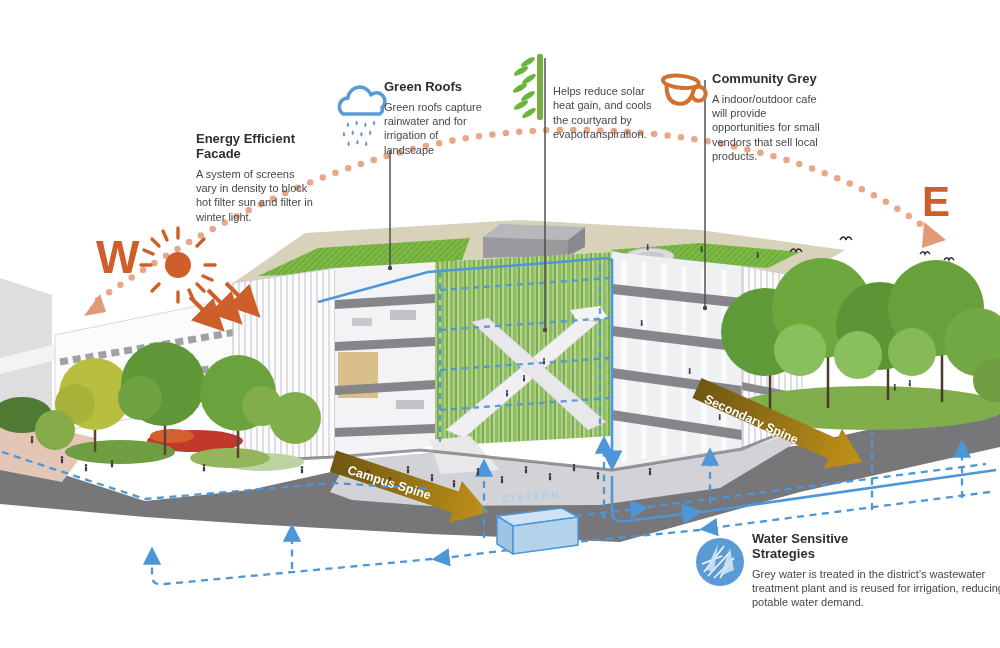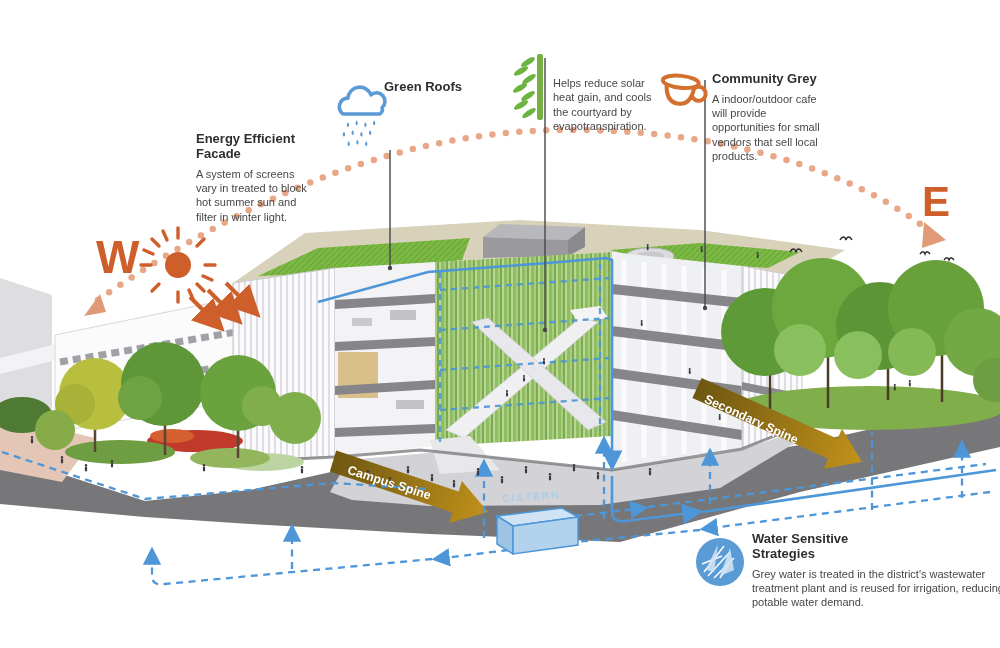--- a/index.html
+++ b/index.html
@@ -303,57 +303,58 @@
     <use href="#pp" x="718" y="414" width="3.4" height="7.4"></use>
   </g>
 </svg>
 
 <div class="abs compass w" style="left:96px;top:230px;">W</div>
 <div class="abs compass e" style="left:922px;top:178px;">E</div>
 
 <div class="abs" style="left:152px;top:132px;width:120px;margin-left:44px;">
   <div class="c-title">Energy Efficient
 Facade</div>
-  <div class="c-body">A system of screens vary in treated to block hot summer sun and filter in winter light.</div>
+  <div class="c-body">A system of screens vary in density to block hot filter sun and filter in winter light.</div>
 </div>
 
 <svg class="abs icon-svg" style="left:332px;top:74px;" width="62" height="76" viewBox="0 0 78 95">
   <path d="M14,50 A 11 11 0 0 1 20,30 A 15 15 0 0 1 49,26 A 10 10 0 0 1 63,42 A 7 7 0 0 1 60,50 Z" fill="#fff" stroke="#5B9BD5" stroke-width="4.5" stroke-linejoin="round"></path>
   <g fill="#5B9BD5">
     <path d="M20,60 q3,4.4 0,6.6 q-3,-2.2 0,-6.6z"></path>
         <path d="M31,58 q3,4.4 0,6.6 q-3,-2.2 0,-6.6z"></path>
     <path d="M42,60 q3,4.4 0,6.6 q-3,-2.2 0,-6.6z"></path>
         <path d="M53,58 q3,4.4 0,6.6 q-3,-2.2 0,-6.6z"></path>
     <path d="M15,72 q3,4.4 0,6.6 q-3,-2.2 0,-6.6z"></path>
         <path d="M26,70 q3,4.4 0,6.6 q-3,-2.2 0,-6.6z"></path>
     <path d="M37,72 q3,4.4 0,6.6 q-3,-2.2 0,-6.6z"></path>
         <path d="M48,70 q3,4.4 0,6.6 q-3,-2.2 0,-6.6z"></path>
     <path d="M21,84 q3,4.4 0,6.6 q-3,-2.2 0,-6.6z"></path>
         <path d="M32,82 q3,4.4 0,6.6 q-3,-2.2 0,-6.6z"></path>
     <path d="M43,84 q3,4.4 0,6.6 q-3,-2.2 0,-6.6z"></path>
   </g>
 </svg>
 <div class="abs" style="left:384px;top:80px;width:100px;">
   <div class="c-title">Green Roofs</div>
+  <div class="c-body">Green roofs capture rainwater and for irrigation of landscape</div>
 </div>
 
 <svg class="abs icon-svg" style="left:510px;top:54px;" width="36" height="68" viewBox="0 0 36 68">
   <rect x="27" y="0" width="6" height="66" rx="2" fill="#76B043"></rect>
   <g fill="#6db33f">
     <ellipse cx="18" cy="8" rx="8" ry="2.8" transform="rotate(-32 18 8)"></ellipse>
     <ellipse cx="11" cy="17" rx="8" ry="2.8" transform="rotate(-30 11 17)"></ellipse>
     <ellipse cx="19" cy="25" rx="8" ry="2.8" transform="rotate(-34 19 25)"></ellipse>
     <ellipse cx="10" cy="34" rx="8" ry="2.8" transform="rotate(-30 10 34)"></ellipse>
     <ellipse cx="18" cy="42" rx="8" ry="2.8" transform="rotate(-33 18 42)"></ellipse>
     <ellipse cx="11" cy="51" rx="8" ry="2.8" transform="rotate(-30 11 51)"></ellipse>
     <ellipse cx="19" cy="59" rx="8" ry="2.8" transform="rotate(-34 19 59)"></ellipse>
   </g>
 </svg>
 <div class="abs" style="left:553px;top:76px;width:115px;">
-  <div class="c-body" style="margin-top:0;">Helps reduce solar heat gain, and cools the courtyard by evapotranspiration.</div>
+  <div class="c-body" style="margin-top:8px;">Helps reduce solar heat gain, and cools the courtyard by evapotranspiration.</div>
 </div>
 
 <svg class="abs icon-svg" style="left:658px;top:66px;" width="52" height="50" viewBox="0 0 52 50">
   <g transform="rotate(6 24 24)" fill="#fff" stroke="#D4702E" stroke-width="4">
     <circle cx="41" cy="26" r="7"></circle>
     <path d="M8,16 q0,22 14,22 q14,0 14,-22 z"></path>
     <ellipse cx="22" cy="16" rx="18" ry="6"></ellipse>
   </g>
 </svg>
 <div class="abs" style="left:712px;top:72px;width:112px;">

